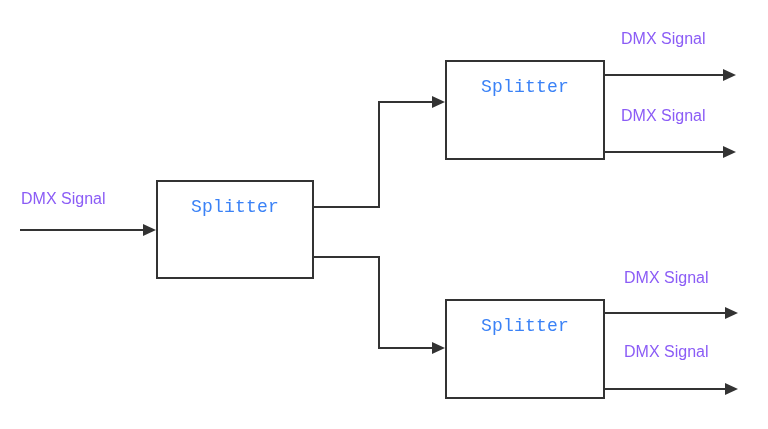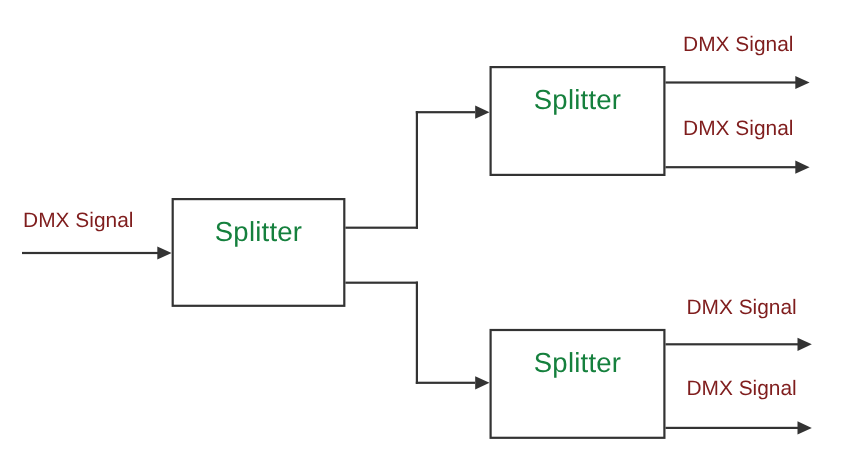--- a/index.html
+++ b/index.html
@@ -19,23 +19,24 @@
     position: absolute;
     box-sizing: border-box;
     border: 2px solid #333333;
     background: #ffffff;
     display: flex;
     justify-content: center;
     align-items: flex-start;
     padding-top: 15px;
   }
   .node-label {
-    font-size: 25px;
-    color: #15803d;
+    font-size: 18px;
+    color: #3b82f6;
     letter-spacing: 0.2px;
+    font-family: Liberation Mono, monospace;
   }
   .hline {
     position: absolute;
     height: 2px;
     background: #333333;
   }
   .vline {
     position: absolute;
     width: 2px;
     background: #333333;
@@ -43,22 +44,22 @@
   .arrow-right {
     position: absolute;
     width: 0;
     height: 0;
     border-top: 6px solid transparent;
     border-bottom: 6px solid transparent;
     border-left: 13px solid #333333;
   }
   .signal-label {
     position: absolute;
-    font-size: 19px;
-    color: #7f1d1d;
+    font-size: 16px;
+    color: #8b5cf6;
     white-space: nowrap;
   }
 </style>
 </head>
 <body>
 
 <div class="canvas">
 
   <div class="signal-label" style="left:21px; top:190px;">DMX Signal</div>
   <div class="hline" style="left:20px; top:229px; width:124px;"></div>

